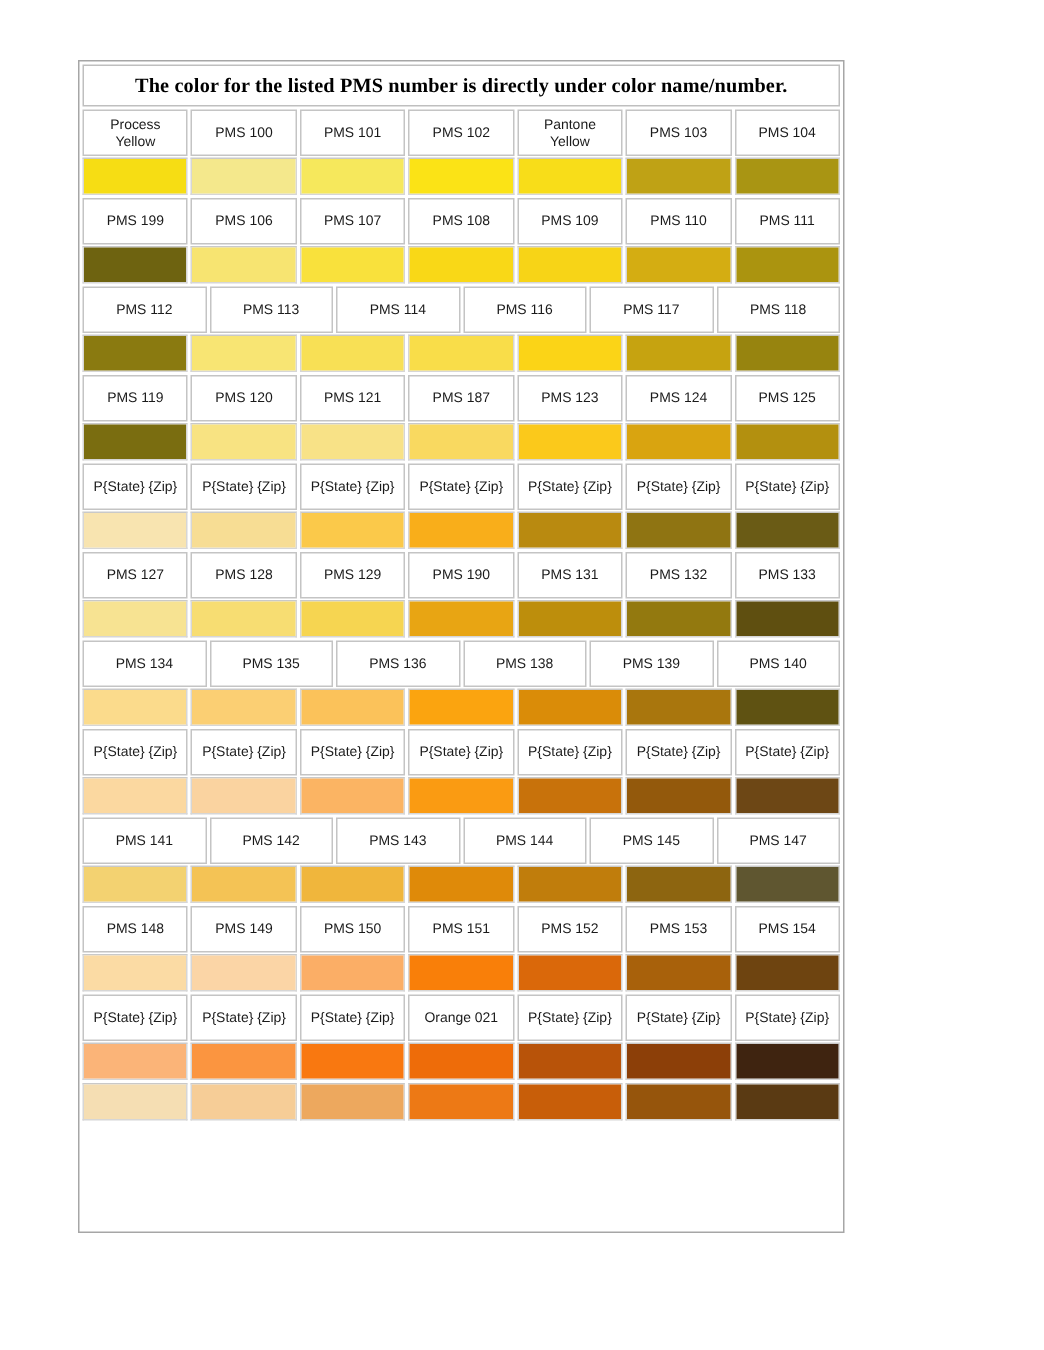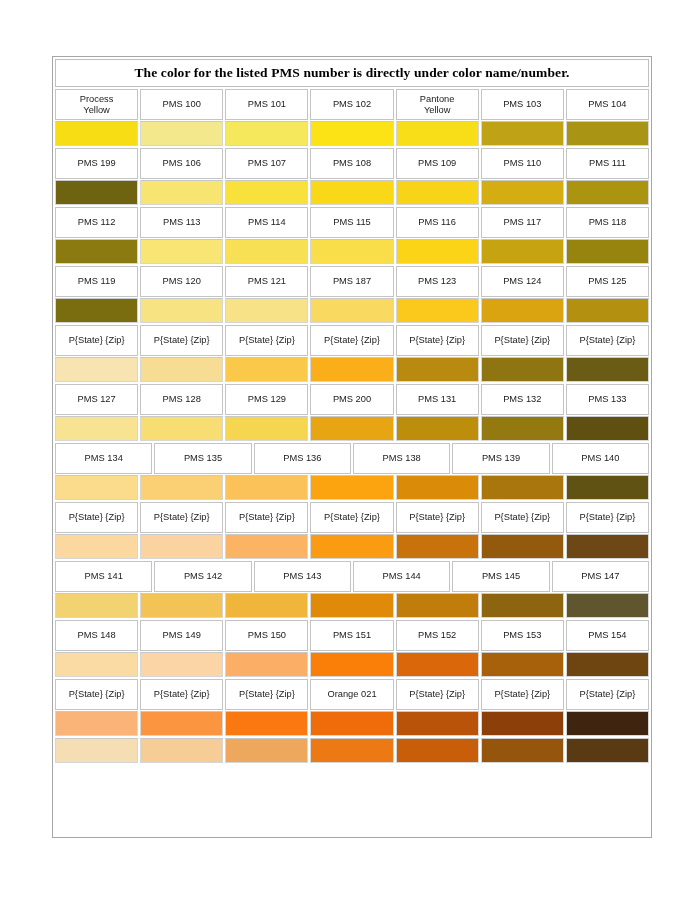--- a/index.html
+++ b/index.html
@@ -18,22 +18,22 @@
     position: relative;
     width: 696px;
     height: 900px;
     background: #ffffff;
     overflow: hidden;
   }
   
   #chart-frame {
     position: absolute;
     left: 52px;
-    top: 56px;
-    width: 600px;
+    top: 40px;
+    width: 511px;
     height: 782px;
     border: 1px solid #a6a6a6;
     background: #ffffff;
     box-sizing: border-box;
     padding: 2px;
   }
   
   #title-cell {
     box-sizing: border-box;
     width: 100%;
@@ -216,23 +216,20 @@
           <div class="cell label-cell">
             <span class="label-text">PMS 112</span>
           </div>
           <div class="cell label-cell">
             <span class="label-text">PMS 113</span>
           </div>
           <div class="cell label-cell">
             <span class="label-text">PMS 114</span>
           </div>
           <div class="cell label-cell">
-            <span class="label-text">PMS 115</span>
-          </div>
-          <div class="cell label-cell">
             <span class="label-text">PMS 116</span>
           </div>
           <div class="cell label-cell">
             <span class="label-text">PMS 117</span>
           </div>
           <div class="cell label-cell">
             <span class="label-text">PMS 118</span>
           </div>
         </div>
         <div class="row swatch-row">
@@ -354,21 +351,21 @@
           <div class="cell label-cell">
             <span class="label-text">PMS 127</span>
           </div>
           <div class="cell label-cell">
             <span class="label-text">PMS 128</span>
           </div>
           <div class="cell label-cell">
             <span class="label-text">PMS 129</span>
           </div>
           <div class="cell label-cell">
-            <span class="label-text">PMS 200</span>
+            <span class="label-text">PMS 190</span>
           </div>
           <div class="cell label-cell">
             <span class="label-text">PMS 131</span>
           </div>
           <div class="cell label-cell">
             <span class="label-text">PMS 132</span>
           </div>
           <div class="cell label-cell">
             <span class="label-text">PMS 133</span>
           </div>

